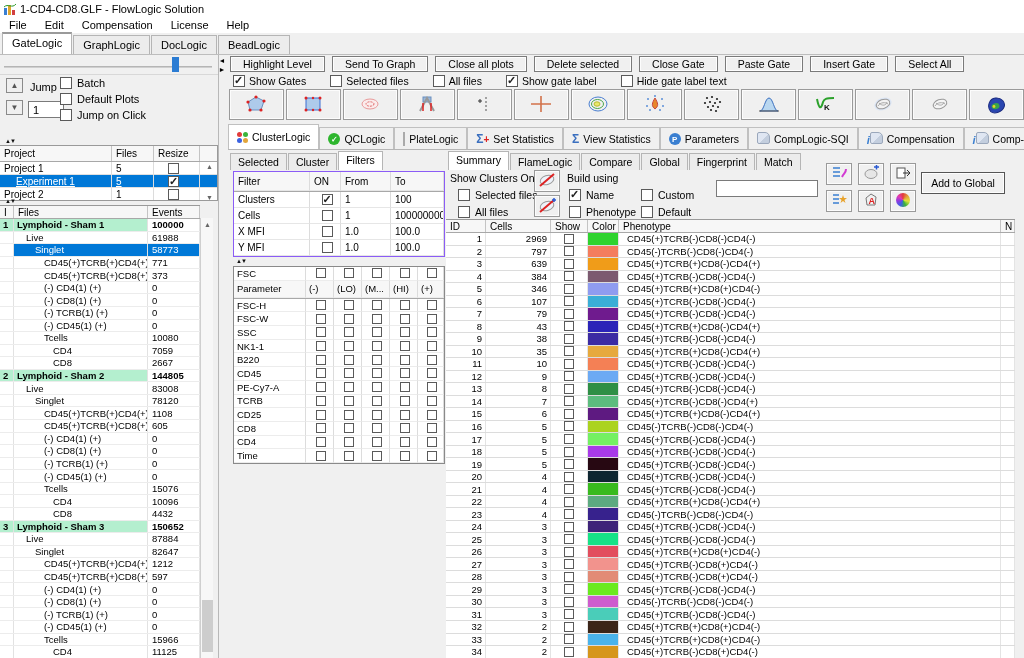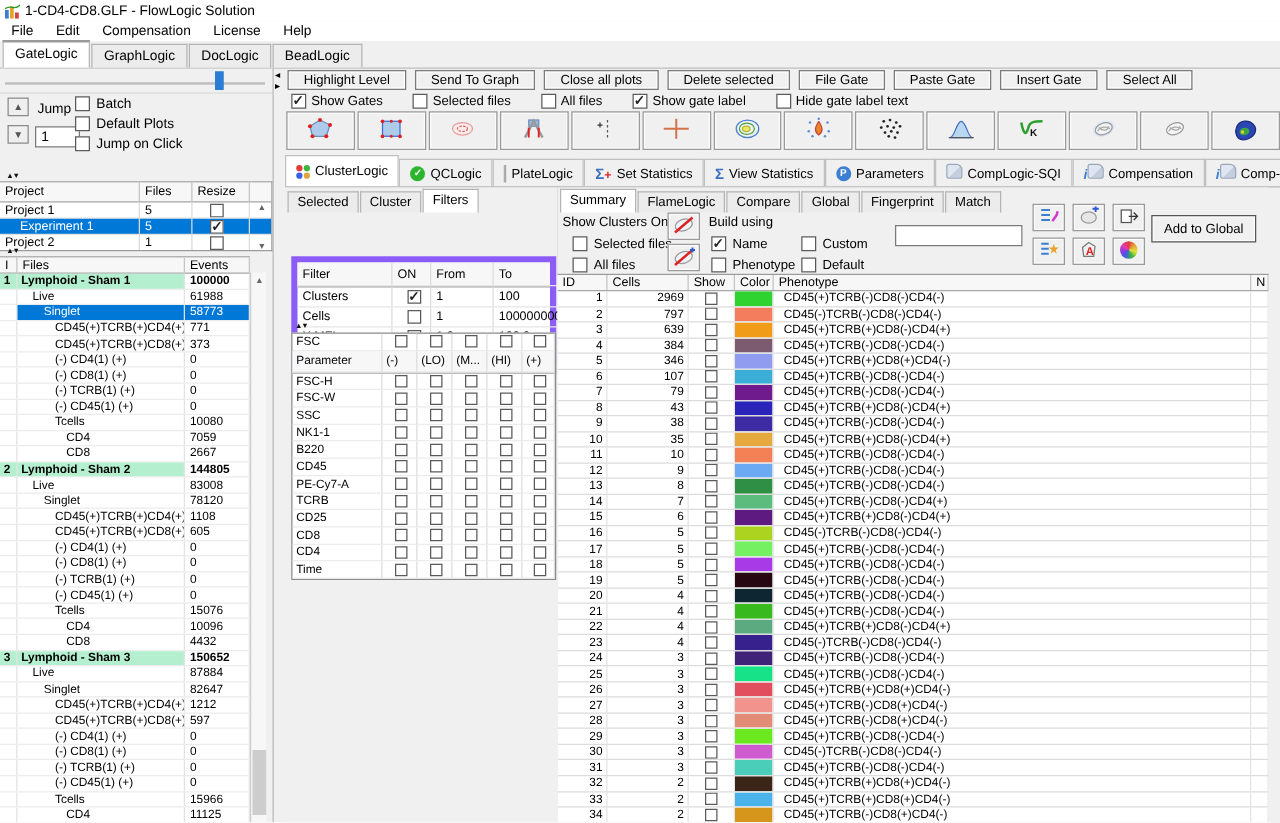--- a/index.html
+++ b/index.html
@@ -30,21 +30,21 @@
   .cb { width:12px; height:12px; background:#fff; border:1px solid #5a5a5a; position:relative; flex:0 0 auto; display:inline-block; }
   .cb.checked::after { content:"\2713"; position:absolute; left:0px; top:-2px; font-size:11px; font-weight:bold; color:#222; }
   .splitmark { position:absolute; font-size:6px; letter-spacing:-1px; color:#111; }
 
   
   .project-table { position:absolute; left:0; top:145px; width:218px; height:56px; background:#fff; border:1px solid #9a9a9a; border-left:none; overflow:hidden; }
   .prow { display:grid; grid-template-columns:112px 42px 46px; height:13px; align-items:center; border-bottom:1px solid #e0e0e0; }
   .prow.hdr { height:16px; background:#f7f7f7; border-bottom:1px solid #a8a8a8; }
   .prow > div { padding-left:4px; font-size:10px; height:100%; display:flex; align-items:center; border-right:1px solid #dcdcdc; overflow:hidden; }
   .prow.hdr > div { border-right:1px solid #c4c4c4; }
-  .prow.sel { background:#0078d7; color:#fff; }
+  .prow.sel { background:#0078d7; color:#fff;text-decoration:underline; }
   .prow .cb { width:11px; height:11px; margin-left:10px; }
   .pscroll { position:absolute; right:1px; top:17px; width:13px; height:38px; display:flex; flex-direction:column; justify-content:space-between; }
   .pscroll span { font-size:7px; color:#666; text-align:center; }
 
   
   .files-table { position:absolute; left:0; top:205px; width:200px; height:453px; background:#fff; border-top:1px solid #9a9a9a; overflow:hidden; }
   .fhdr { display:grid; grid-template-columns:14px 134px 52px; height:13px; background:#f7f7f7; border-bottom:1px solid #a8a8a8; font-size:10px; }
   .fhdr > div { display:flex; align-items:center; padding-left:4px; border-right:1px solid #c4c4c4; }
   .frow { display:grid; grid-template-columns:14px 134px 52px; height:12.57px; font-size:9.5px; border-bottom:1px solid #ececec; }
   .frow > div { display:flex; align-items:center; overflow:hidden; white-space:nowrap; border-right:1px solid #e2e2e2; padding-left:3px; }
@@ -79,21 +79,21 @@
       border:1px solid #aaa; }
   .ic-glove { width:13px; height:12px; display:inline-block; background:
       linear-gradient(135deg,#dfe6f2 0 55%,#c3cede 55% 100%); border:1px solid #9aa7bb; border-radius:2px 5px 2px 2px; }
   .ic-i { color:#3a7fd1; font-style:italic; font-weight:bold; font-size:11px; }
 
   
   .middle-panel { position:absolute; left:228px; top:150px; width:219px; height:508px; background:#f0f0f0; border-right:1px solid #b0b0b0; }
   .mid-tabs { position:absolute; left:2px; top:1px; display:flex; align-items:flex-end; height:19px; }
   .stab { border:1px solid #b5b5b5; border-bottom:none; background:#ececec; padding:2px 7px; font-size:10.5px; margin-right:1px; height:17px; }
   .stab.active { background:#fff; height:19px; position:relative; z-index:2; }
-  .filter-table { position:absolute; left:5px; top:21px; width:212px; background:#fff; border:5px solid #8b5cf6;margin-top:34px; }
+  .filter-table { position:absolute; left:5px; top:21px; width:212px; background:#fff; border:1px solid #8b5cf6; }
   .ftr { display:grid; grid-template-columns:76px 31px 50px 53px; height:16px; }
   .ftr.hdr { height:20px; background:#f7f7f7; border-bottom:1px solid #a8a8a8; }
   .ftr > div { display:flex; align-items:center; padding-left:4px; font-size:10px; border-right:1px solid #dcdcdc; border-bottom:1px solid #e6e6e6; overflow:hidden; }
   .ftr .cb { width:11px; height:11px; margin:0 auto; }
   .param-table { position:absolute; left:5px; top:116px; width:212px; background:#fff; border:1px solid #8a8a8a; }
   .ptr { display:grid; grid-template-columns:72px 28px 28px 28px 28px 26px; height:13.7px; }
   .ptr.hdr { height:18px; background:#f7f7f7; border-bottom:1px solid #a8a8a8; }
   .ptr > div { display:flex; align-items:center; padding-left:3px; font-size:9.5px; border-right:1px solid #dcdcdc; border-bottom:1px solid #ececec; overflow:hidden; white-space:nowrap; }
   .ptr .cb { width:10px; height:10px; margin:0 auto; }
   .divider-arrows { position:absolute; left:447px; top:152px; width:9px; font-size:7px; line-height:8px; color:#000; }
@@ -407,21 +407,21 @@
     <div class="up">▲</div>
     <div class="thumb"></div>
   </div>
   <div class="leftcol-border"></div>
 
   <div class="tb-buttons">
       <button class="btn">Highlight Level</button>
       <button class="btn">Send To Graph</button>
       <button class="btn">Close all plots</button>
       <button class="btn">Delete selected</button>
-      <button class="btn">File Gate</button>
+      <button class="btn">Close Gate</button>
       <button class="btn">Paste Gate</button>
       <button class="btn">Insert Gate</button>
       <button class="btn">Select All</button>
     </div>
   <div class="tb-checks">
       <div class="cbrow">
         <span class="cb checked"></span>
         <span>Show Gates</span>
       </div>
       <div class="cbrow">

